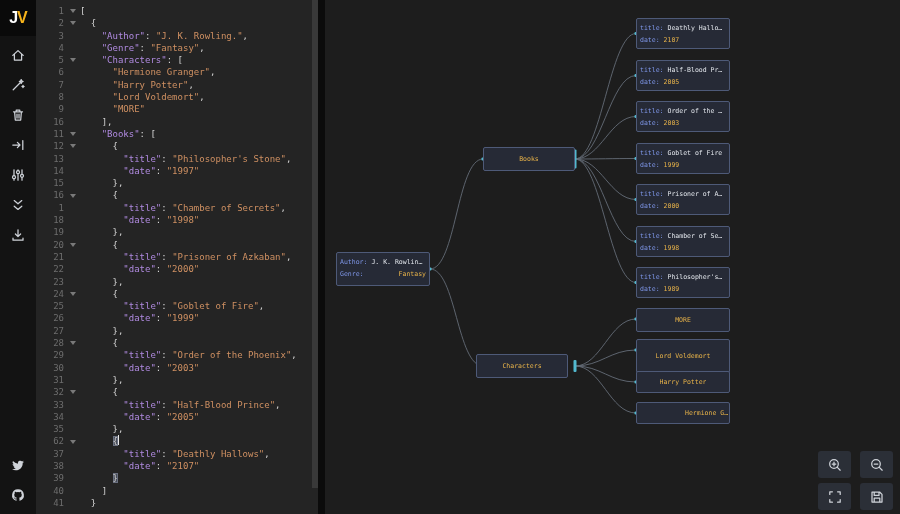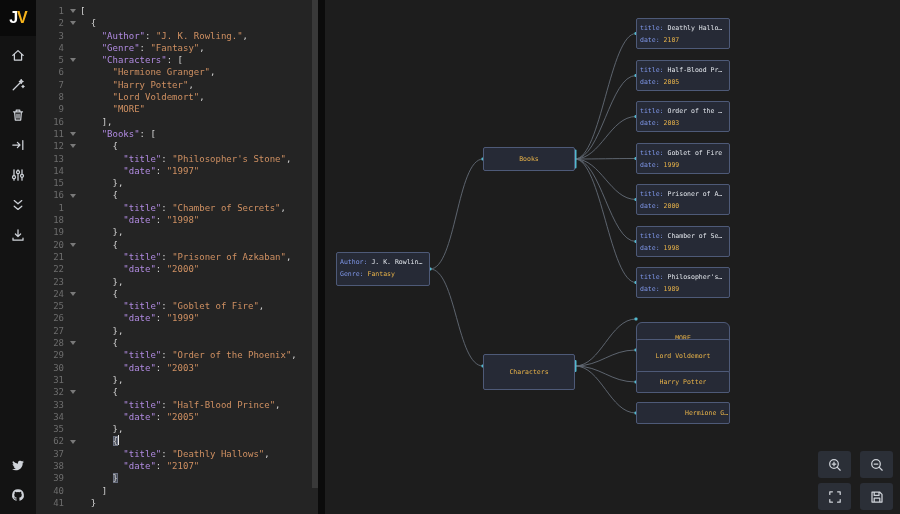--- a/index.html
+++ b/index.html
@@ -401,34 +401,34 @@
         <rect x="309.5" y="157" width="3" height="3" class="port"></rect>
         <rect x="309.5" y="198" width="3" height="3" class="port"></rect>
         <rect x="309.5" y="240" width="3" height="3" class="port"></rect>
         <rect x="309.5" y="281" width="3" height="3" class="port"></rect>
         <rect x="309.5" y="317.5" width="3" height="3" class="port"></rect>
         <rect x="309.5" y="348.5" width="3" height="3" class="port"></rect>
         <rect x="309.5" y="380.5" width="3" height="3" class="port"></rect>
         <rect x="309.5" y="411.5" width="3" height="3" class="port"></rect>
       </svg>
     <div id="nodes">
-        <div class="gnode kv" style="left: 11px; top: 252px; width: 94px; height: 34px;">
+        <div class="gnode kv" style="left: 11px; top: 252px; width: 94px; height: 34px; text-align: right;">
           <div class="row">
             <span class="gkey">Author:</span>
             <span class="gval">J. K. Rowling.</span>
           </div>
           <div class="row">
             <span class="gkey">Genre:</span>
             <span class="gval gold">Fantasy</span>
           </div>
         </div>
         <div class="gnode label" style="left: 158px; top: 147px; width: 92px; height: 24px;">
           <span class="glabel">Books</span>
         </div>
-        <div class="gnode label" style="left: 158px; top: 354px; width: 92px; height: 36px;">
+        <div class="gnode label" style="left: 151px; top: 354px; width: 92px; height: 24px;">
           <span class="glabel">Characters</span>
         </div>
         <div class="gnode kv" style="left: 311px; top: 18px; width: 94px; height: 31px;">
           <div class="row">
             <span class="gkey">title:</span>
             <span class="gval">Deathly Hallows</span>
           </div>
           <div class="row">
             <span class="gkey">date:</span>
             <span class="gval gold">2107</span>
@@ -487,21 +487,21 @@
         <div class="gnode kv" style="left: 311px; top: 267px; width: 94px; height: 31px;">
           <div class="row">
             <span class="gkey">title:</span>
             <span class="gval">Philosopher's Stone</span>
           </div>
           <div class="row">
             <span class="gkey">date:</span>
             <span class="gval gold">1989</span>
           </div>
         </div>
-        <div class="gnode label" style="left: 311px; top: 322px; width: 94px; height: 32px; border-radius: 6px;">
+        <div class="gnode label" style="left: 311px; top: 308px; width: 94px; height: 24px;">
           <span class="glabel">MORE</span>
         </div>
         <div class="gnode label" style="left: 311px; top: 339px; width: 94px; height: 34px;">
           <span class="glabel">Lord Voldemort</span>
         </div>
         <div class="gnode label" style="left: 311px; top: 371px; width: 94px; height: 22px;">
           <span class="glabel">Harry Potter</span>
         </div>
         <div class="gnode label" style="left: 311px; top: 402px; width: 94px; height: 22px; padding-left: 48px;">
           <span class="glabel">Hermione Granger</span>

